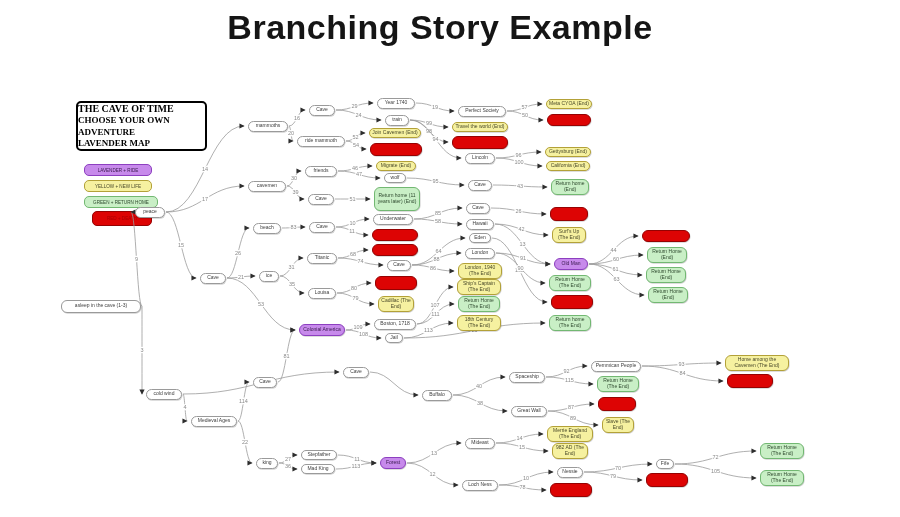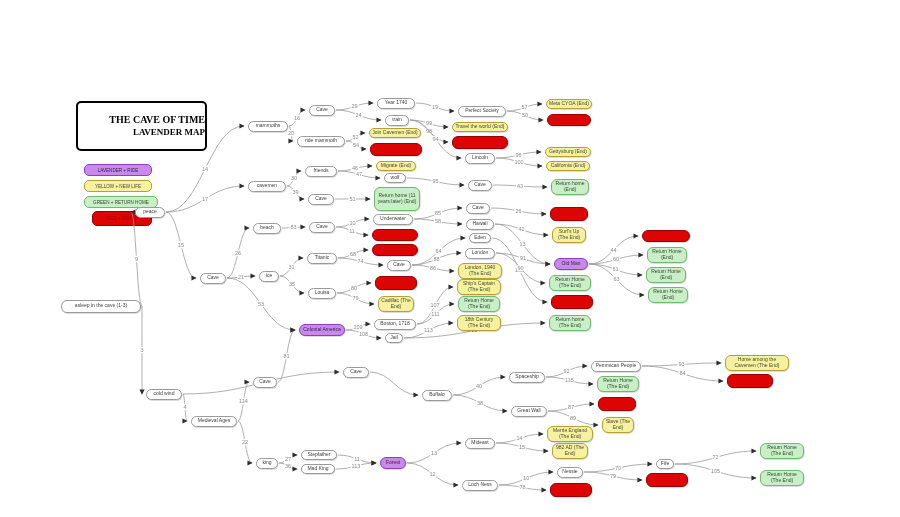--- a/index.html
+++ b/index.html
@@ -14,41 +14,43 @@
   .node{position:absolute;display:flex;align-items:center;justify-content:center;
         text-align:center;box-sizing:border-box;background:#fff;color:#3d3d3d;
         border:1px solid #9a9a9a;border-radius:6px;font-size:5px;line-height:1.15;
         padding:1px 2px;box-shadow:.6px .8px 0 rgba(0,0,0,.18);}
   .c-y{background:#f6f1a0;border-color:#b3a138;color:#4a4a2a;}
   .c-g{background:#c9efc6;border-color:#72b872;color:#2f4a2f;}
   .c-r{background:#dd0404;border-color:#960202;color:#dd0404;}
   .c-p{background:#c78aeb;border-color:#8d3fc0;color:#3a1a4e;}
   .legend-title{position:absolute;left:76px;top:101px;width:127px;height:46px;
         border:2px solid #000;border-radius:5px;background:#fff;display:flex;
-        flex-direction:column;align-items:flex-end;justify-content:center;
+        flex-direction:column;align-items:flex-start;justify-content:center;
         font-family:"Liberation Serif",serif;font-variant:small-caps;font-weight:700;
         color:#000;line-height:1.25;}
   .legend-title .l1{font-size:10px;}
   .legend-title .l2{font-size:9px;}
   .legend-title .l3{font-size:9px;}
   .leg{position:absolute;left:84px;width:68px;height:12px;border-radius:5px;
        display:flex;align-items:center;justify-content:center;font-size:4.6px;
        border:1px solid;box-sizing:border-box;}
   .leg-p{top:164px;background:#c78aeb;border-color:#8d3fc0;color:#3a1a4e;}
   .leg-y{top:180px;background:#f6f1a0;border-color:#b3a138;color:#4a4a2a;}
   .leg-g{top:196px;background:#c9efc6;border-color:#72b872;color:#2f4a2f;width:74px;}
   .leg-r{top:211px;left:92px;background:#dd0404;border-color:#960202;color:#a80303;height:15px;width:60px;}
 </style>
 </head>
 <body>
 <div id="stage">
 
+  <div class="title">Branching Story Example</div>
 
   <div class="legend-title">
     <span class="l1">THE CAVE OF TIME</span>
+    <span class="l2">CHOOSE YOUR OWN ADVENTURE</span>
     <span class="l3">LAVENDER MAP</span>
   </div>
   <div class="leg leg-p">LAVENDER + RIDE</div>
   <div class="leg leg-y">YELLOW + NEW LIFE</div>
   <div class="leg leg-g">GREEN + RETURN HOME</div>
   <div class="leg leg-r">RED + DEATH</div>
 
   <svg id="map-svg" width="900" height="517">
     <defs>
       <marker id="arr" viewBox="0 0 8 8" refX="7" refY="4" markerWidth="6.5" markerHeight="6.5" orient="auto">

